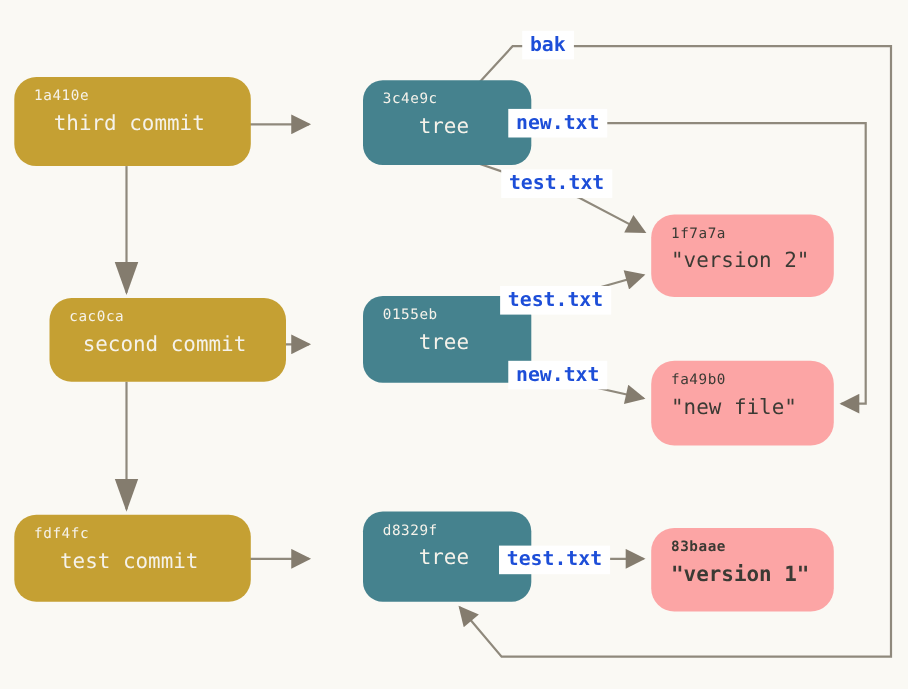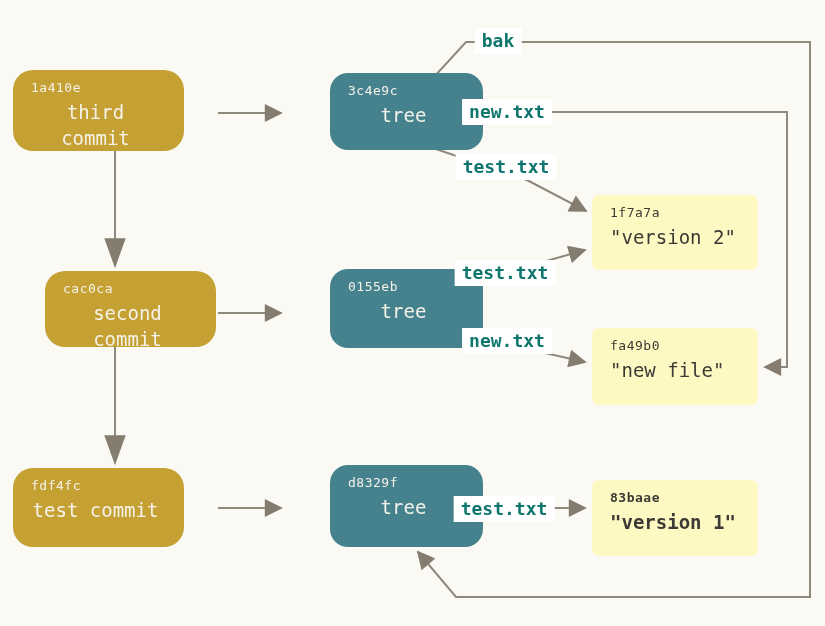--- a/index.html
+++ b/index.html
@@ -10,37 +10,37 @@
     position:relative;overflow:hidden;
   }
   .canvas{position:absolute;left:0;top:0;width:825px;height:626px;}
   svg.edges{position:absolute;left:0;top:0;width:825px;height:626px;z-index:1;}
   .node{
     position:absolute;z-index:2;box-sizing:border-box;
     padding:10px 0 0 18px;
   }
   .commit{
     background:#c5a033;border-radius:20px;color:#f5f2ea;
-    width:171px;height:80px;
+    width:215px;height:80px;
   }
   .tree{
     background:#45828e;border-radius:18px;color:#f5f2ea;
     width:153px;height:78px;margin-left:45px;
   }
   .blob{
-    background:#fef9c3;border-radius:7px;color:#3b3a34;
+    background:#fca5a5;border-radius:21px;color:#3b3a34;
     width:166px;height:76px;
   }
   .node .hash{font-size:13px;line-height:16px;letter-spacing:0.5px;}
   .node .title{font-size:19px;line-height:26px;margin-top:3px;}
   .commit .title,.tree .title{text-align:center;padding-right:24px;}
   .blob .title{text-align:left;}
   .edge-label{
     position:absolute;z-index:3;transform:translate(-50%,-50%);
-    background:#ffffff;color:#0f766e;
+    background:#ffffff;color:#1d4ed8;
     font-size:18px;font-weight:bold;line-height:20px;
     padding:3px 7px;white-space:nowrap;
   }
 </style>
 </head>
 <body>
 
 <div class="canvas">
 
   <svg class="edges" viewBox="0 0 825 626">

